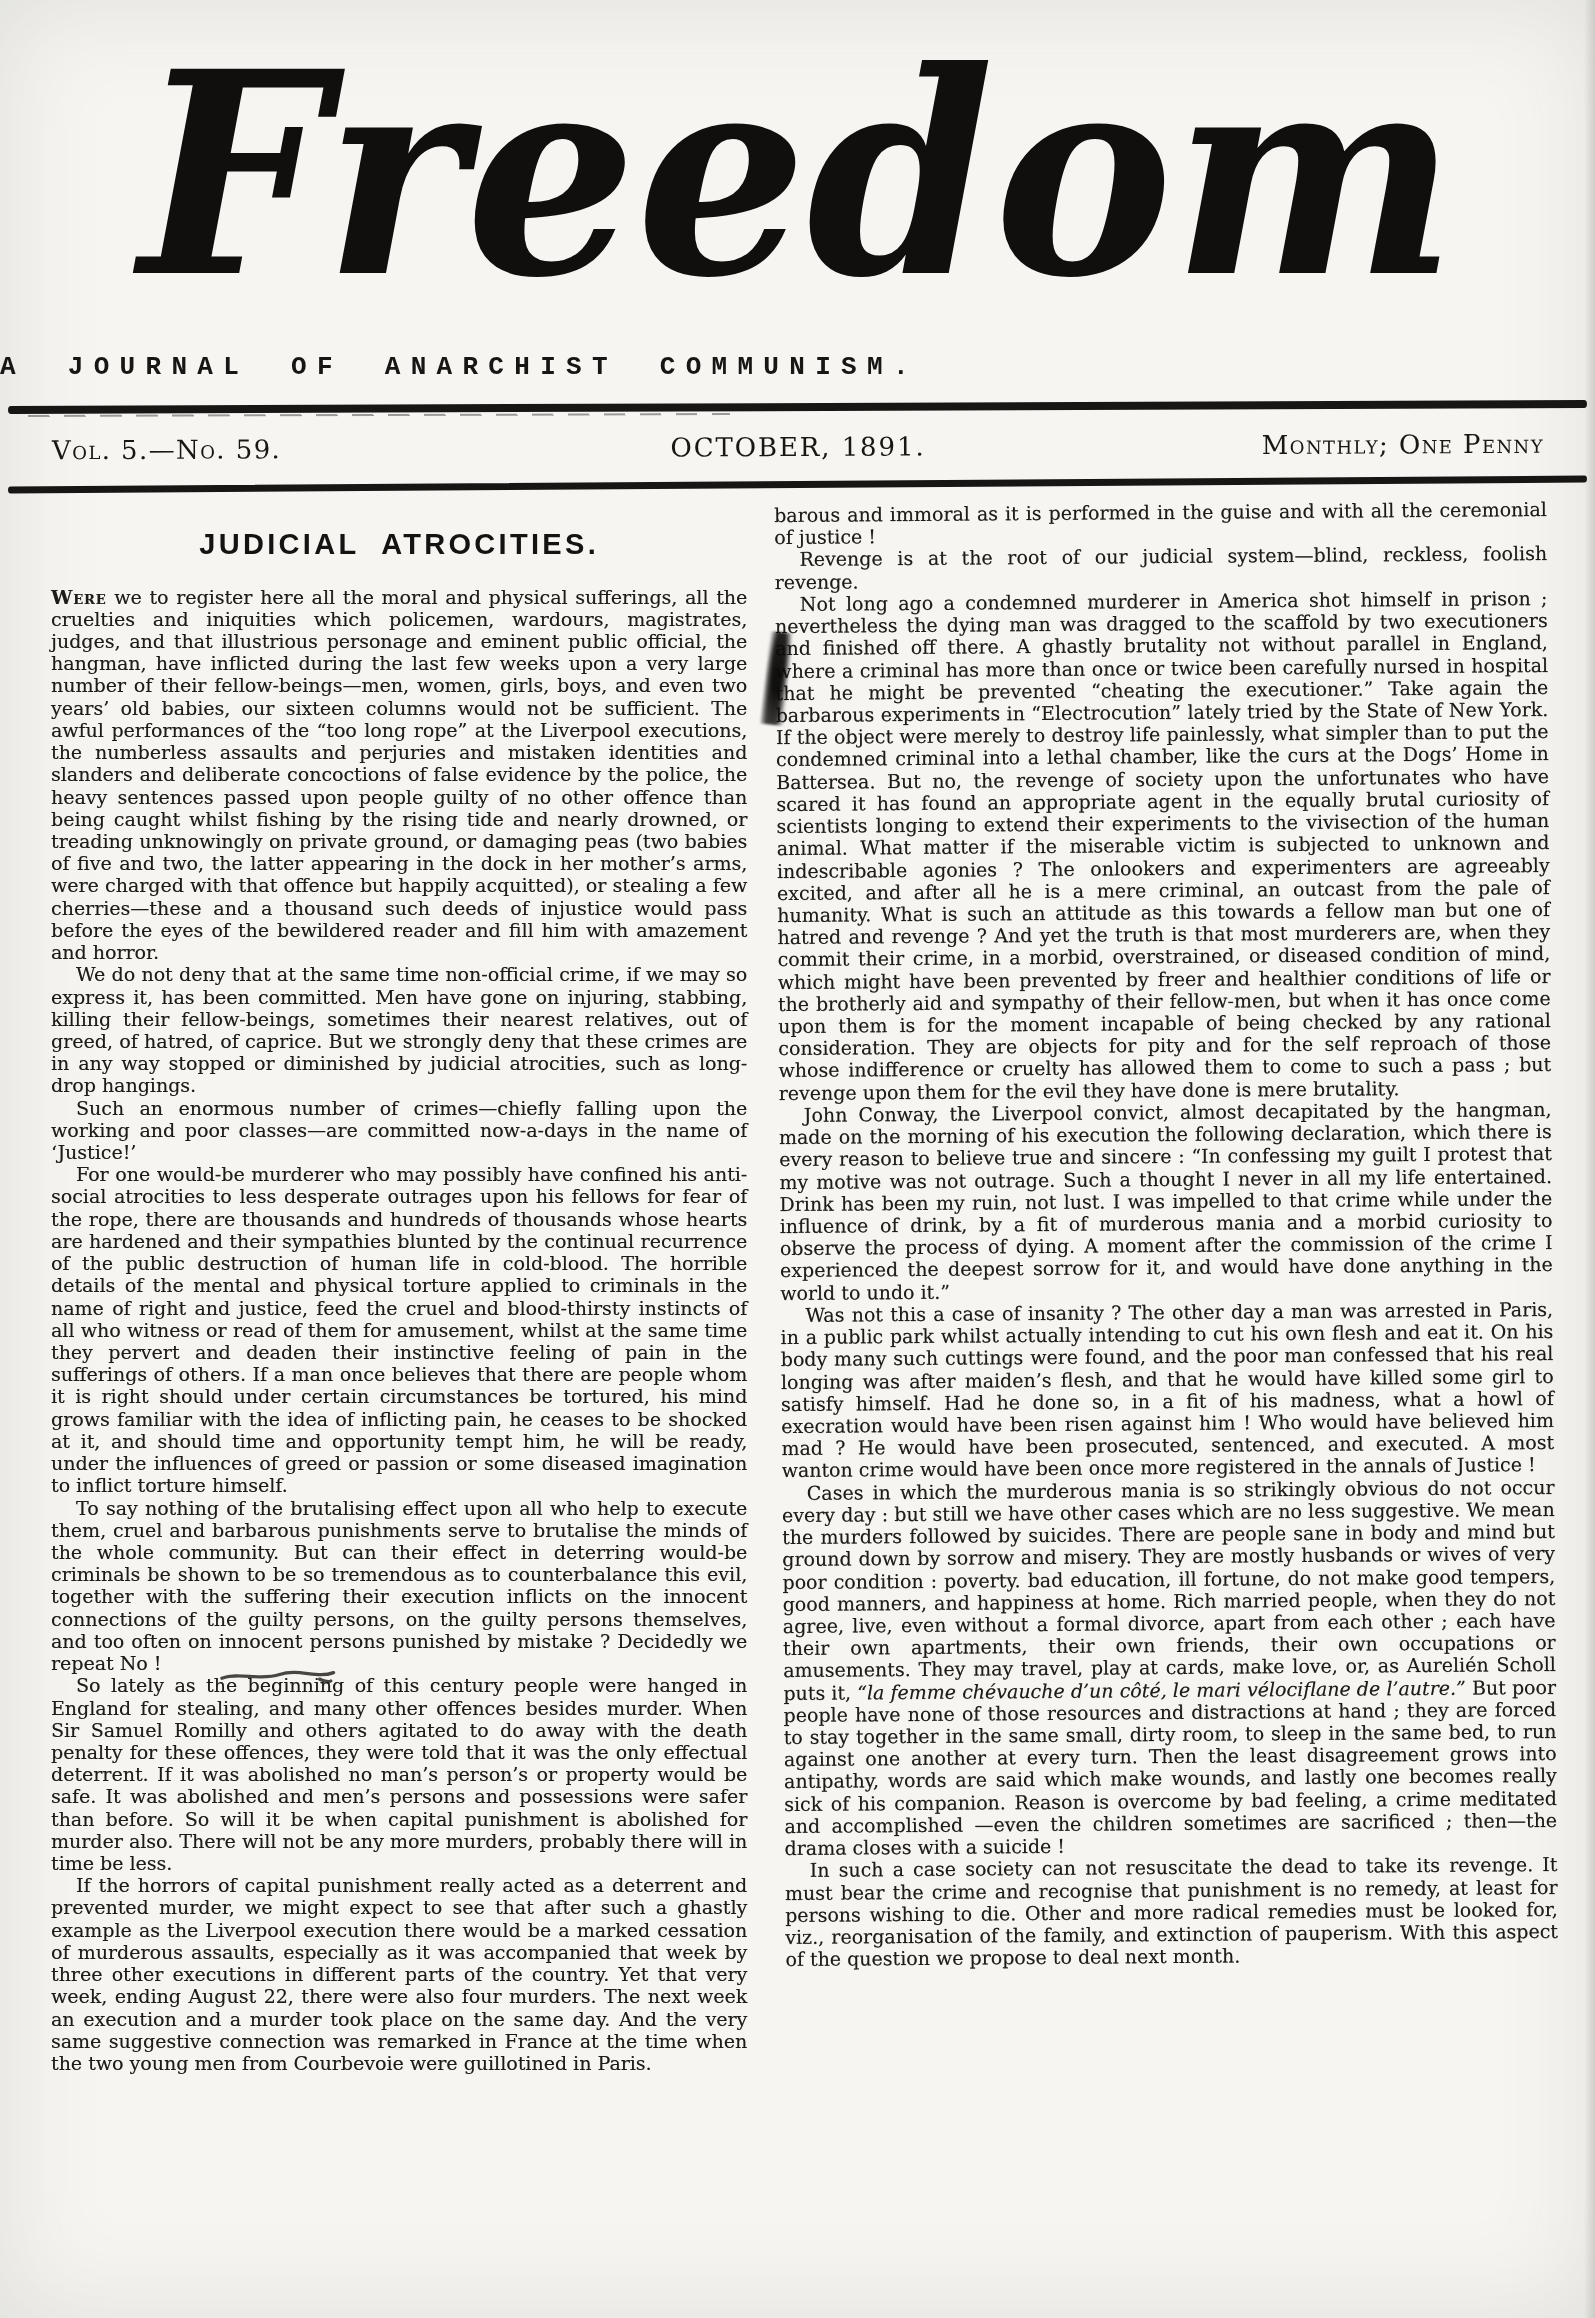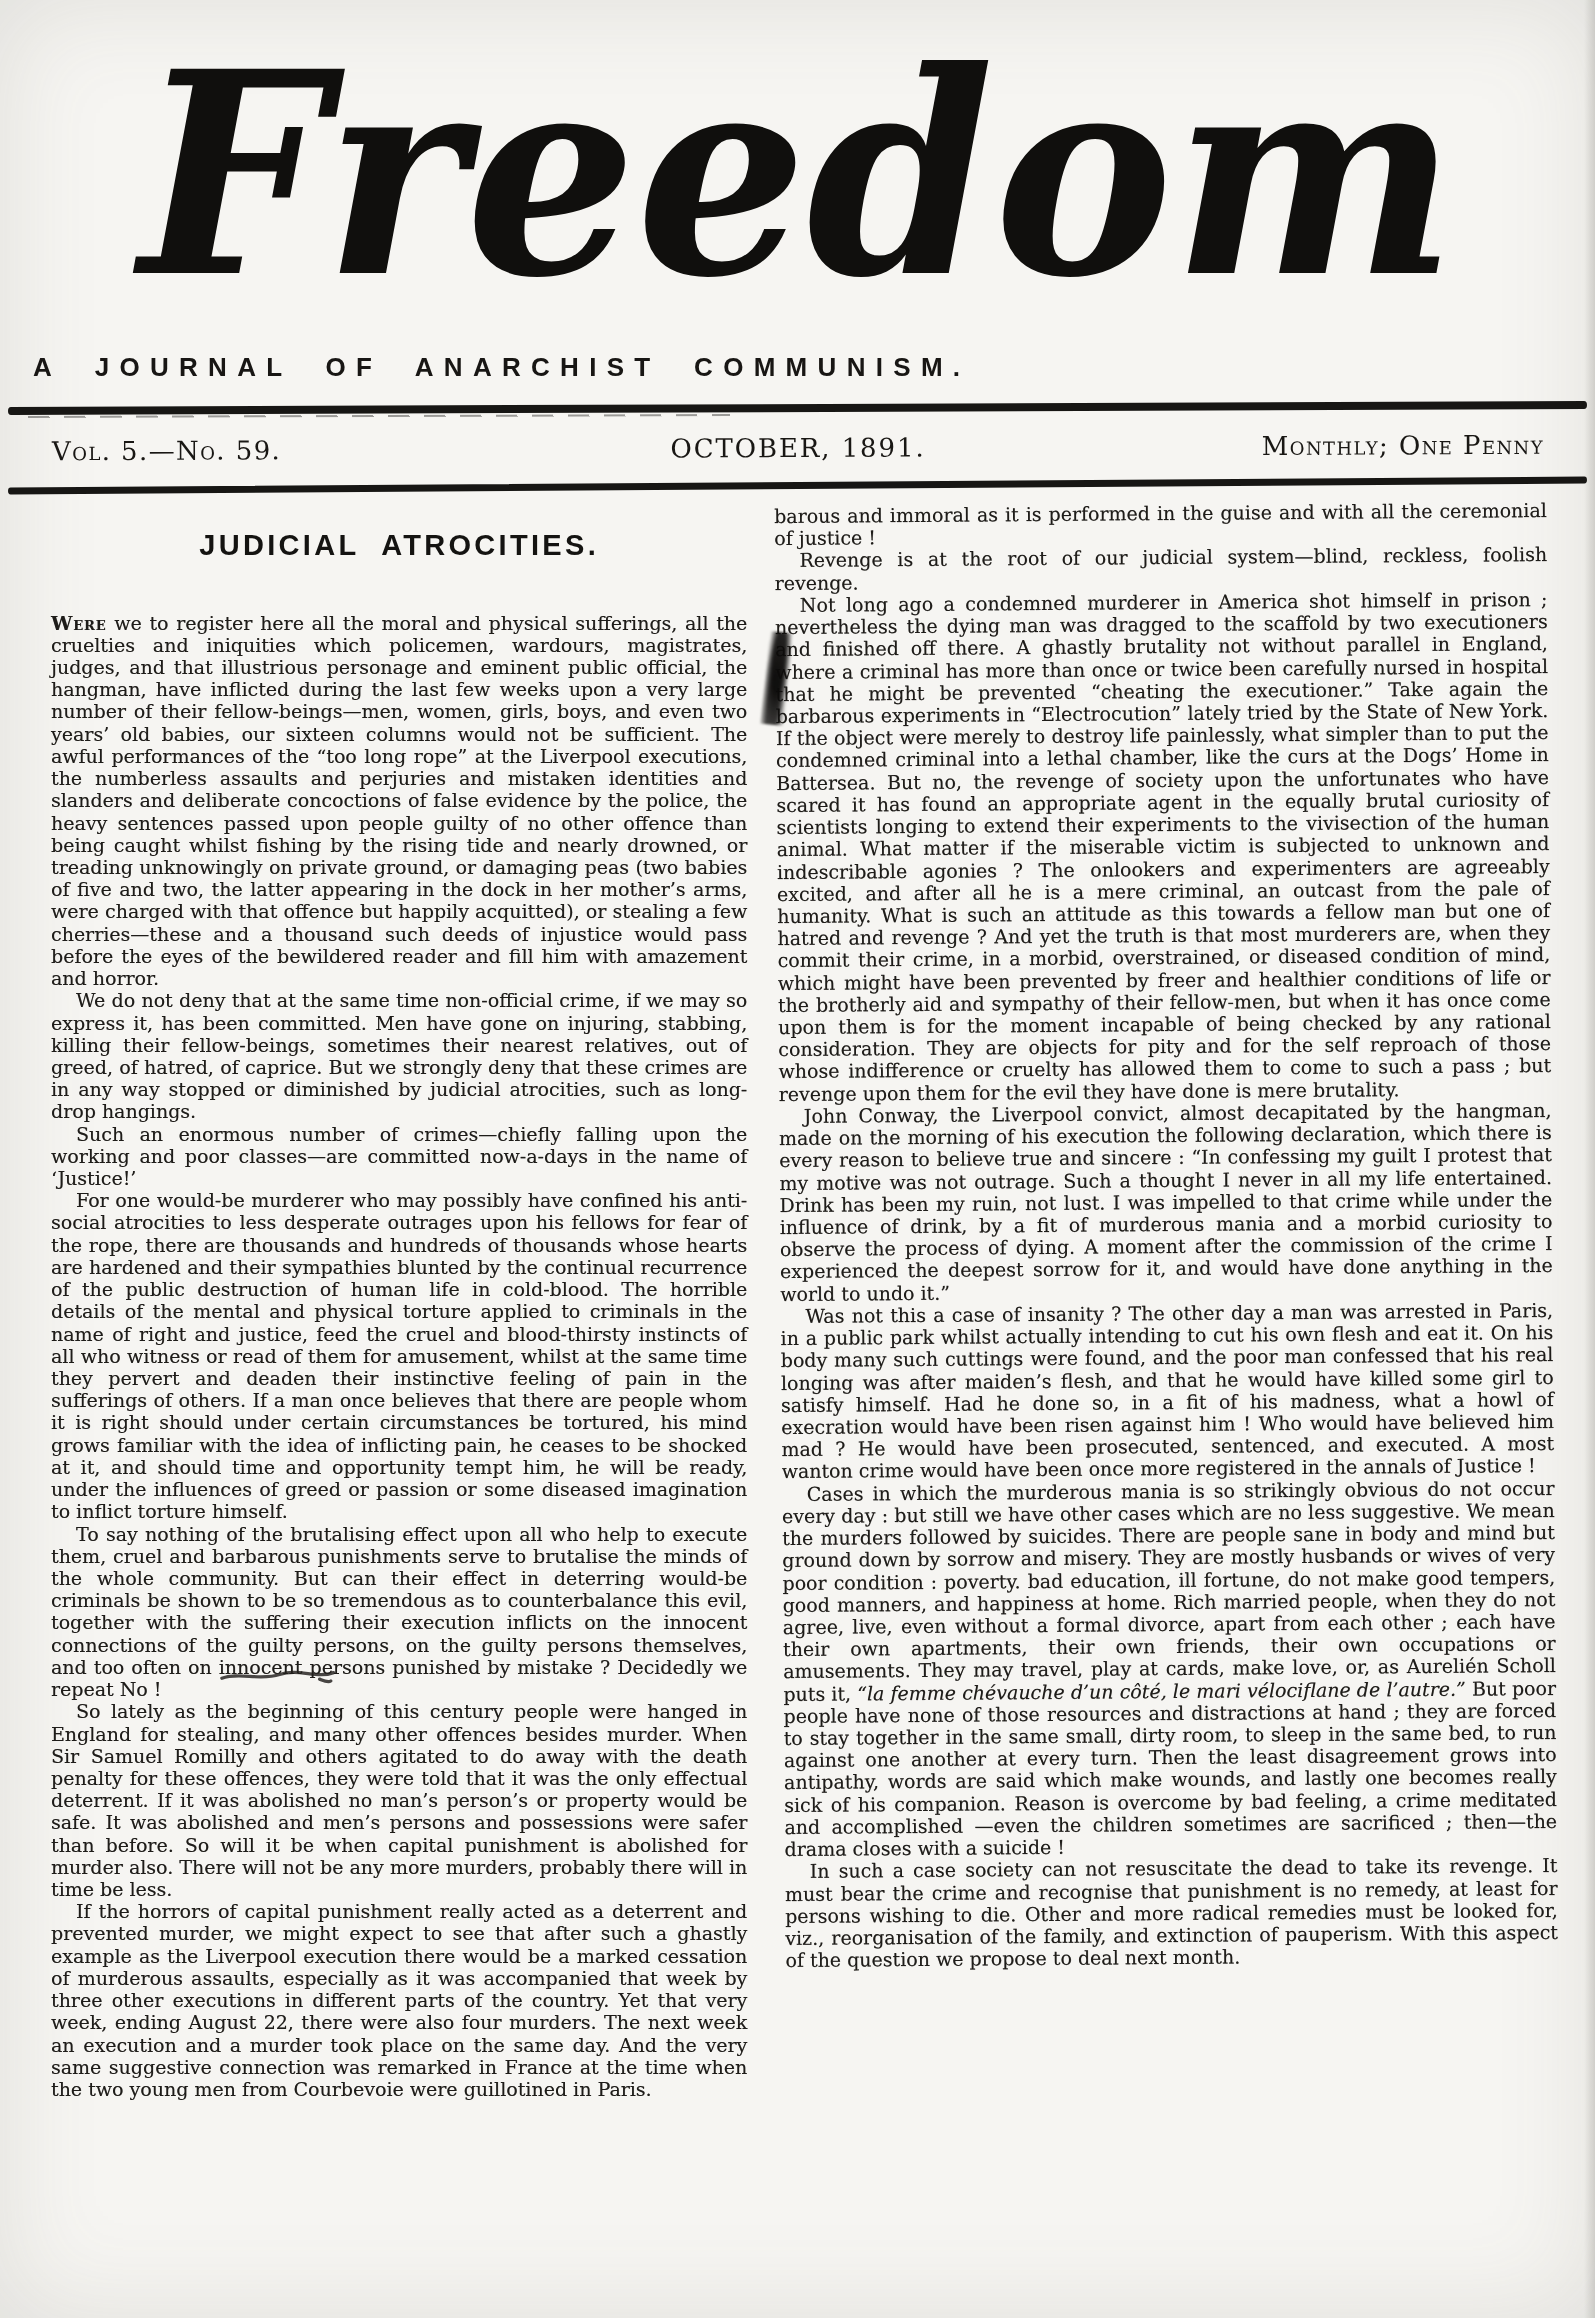--- a/index.html
+++ b/index.html
@@ -19,27 +19,26 @@
   .logo { display: block; width: 1596px; height: 327px; }
   .logo-text {
     font-family: "DejaVu Serif", serif;
     font-style: italic;
     font-weight: bold;
     font-size: 600px;
     fill: #100f0d;
   }
   .subtitle {
     margin-top: 8.4px;
-    font-family: Liberation Sans, sans-serif;
+    font-family: Liberation Mono, monospace;
     font-weight: bold;
     font-size: 26px;
     letter-spacing: 10.3px;
     word-spacing: 16px;
     color: #181614;
-    padding-left: 33px;
   }
   
   .rule-heavy {
     height: 7.5px;
     margin: 0 8.4px;
     background: #171614;
     border-radius: 4.2px / 5.6px;
   }
   .rule-top { margin-top: 20.6px; transform: rotate(-0.22deg); }
   .rule-sub {
@@ -69,21 +68,21 @@
   .columns {
     display: flex;
     gap: 27px;
     padding: 16px 49px 0 51px;
     align-items: flex-start;
   }
   .col { text-align: justify; font-size: 19px; line-height: 1.17; }
   .col-left  { width: 47.4%; }
   .col-right { width: 52.6%; transform: rotate(-0.45deg); transform-origin: 0 0; }
   .article-title {
-    margin: 24px 0 49px;
+    margin: 24px 0 24px;
     text-align: center;
     font-family: "Liberation Sans", sans-serif;
     font-weight: bold;
     font-size: 29px;
     letter-spacing: 3.3px;
     word-spacing: 12px;
     color: #141311;
     text-indent: 0;
   }
   .para {

